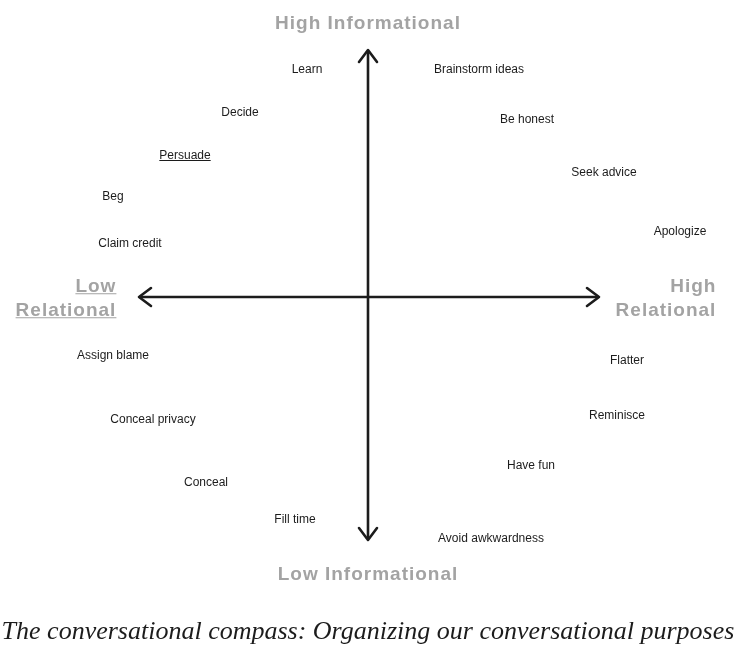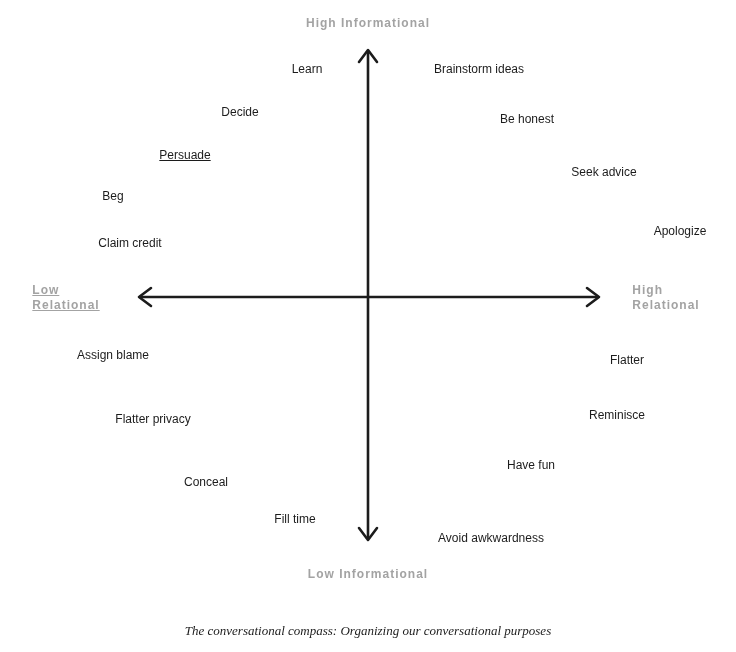--- a/index.html
+++ b/index.html
@@ -26,23 +26,23 @@
     stroke-width: 2.6;
     fill: none;
     stroke-linecap: round;
     stroke-linejoin: round;
   }
   .axis-label {
     position: absolute;
     transform: translate(-50%, -50%);
     color: var(--axis-label-color, #a3a3a3);
     font-weight: 700;
-    font-size: 12px;
+    font-size: 19px;
     letter-spacing: 1px;
-    text-align: left;
+    text-align: right;
     line-height: 1.25;
     white-space: pre-line;
   }
   .axis-label.top    { left: 368px; top: 23px; }
   .axis-label.bottom { left: 368px; top: 574px; }
   .axis-label.left   { left: 66px;  top: 298px; text-decoration: underline; }
   .axis-label.right  { left: 666px; top: 298px; }
   .item {
     position: absolute;
     transform: translate(-50%, -50%);
@@ -50,21 +50,21 @@
     font-size: 12px;
     white-space: nowrap;
   }
   .caption {
     position: absolute;
     left: 368px;
     top: 631px;
     transform: translate(-50%, -50%);
     font-family: "Liberation Serif", serif;
     font-style: italic;
-    font-size: 13px;
+    font-size: 26px;
     color: var(--item-color, #1c1c1c);
     white-space: nowrap;
   }
 </style>
 </head>
 <body>
 
 <div class="canvas">
 
   <svg class="axes" width="736" height="652" viewBox="0 0 736 652" aria-hidden="true">
@@ -95,21 +95,21 @@
       <div class="item" style="left: 479px; top: 69px;">Brainstorm ideas</div>
       <div class="item" style="left: 240px; top: 112px;">Decide</div>
       <div class="item" style="left: 527px; top: 119px;">Be honest</div>
       <div class="item" style="left: 185px; top: 155px; text-decoration: underline;">Persuade</div>
       <div class="item" style="left: 604px; top: 172px;">Seek advice</div>
       <div class="item" style="left: 113px; top: 196px;">Beg</div>
       <div class="item" style="left: 645px; top: 231px; margin-left: 35px;">Apologize</div>
       <div class="item" style="left: 130px; top: 243px;">Claim credit</div>
       <div class="item" style="left: 113px; top: 355px;">Assign blame</div>
       <div class="item" style="left: 627px; top: 360px;">Flatter</div>
-      <div class="item" style="left: 153px; top: 419px;">Flatter privacy</div>
+      <div class="item" style="left: 153px; top: 419px;">Conceal privacy</div>
       <div class="item" style="left: 597px; top: 415px; margin-left: 20px;">Reminisce</div>
       <div class="item" style="left: 206px; top: 482px;">Conceal</div>
       <div class="item" style="left: 531px; top: 465px;">Have fun</div>
       <div class="item" style="left: 295px; top: 519px;">Fill time</div>
       <div class="item" style="left: 491px; top: 519px; margin-top: 19px;">Avoid awkwardness</div>
     </div>
 
   <div class="caption">The conversational compass: Organizing our conversational purposes</div>
 
 </div>

